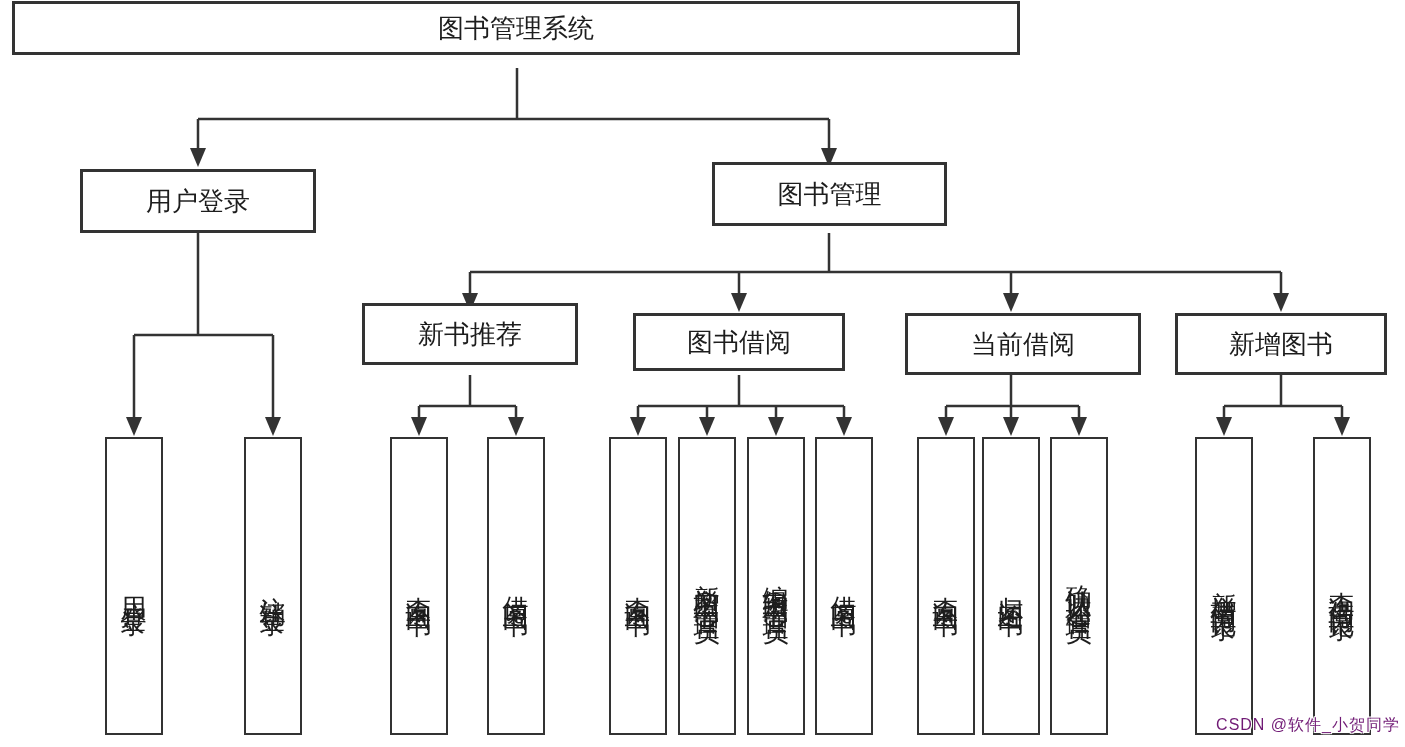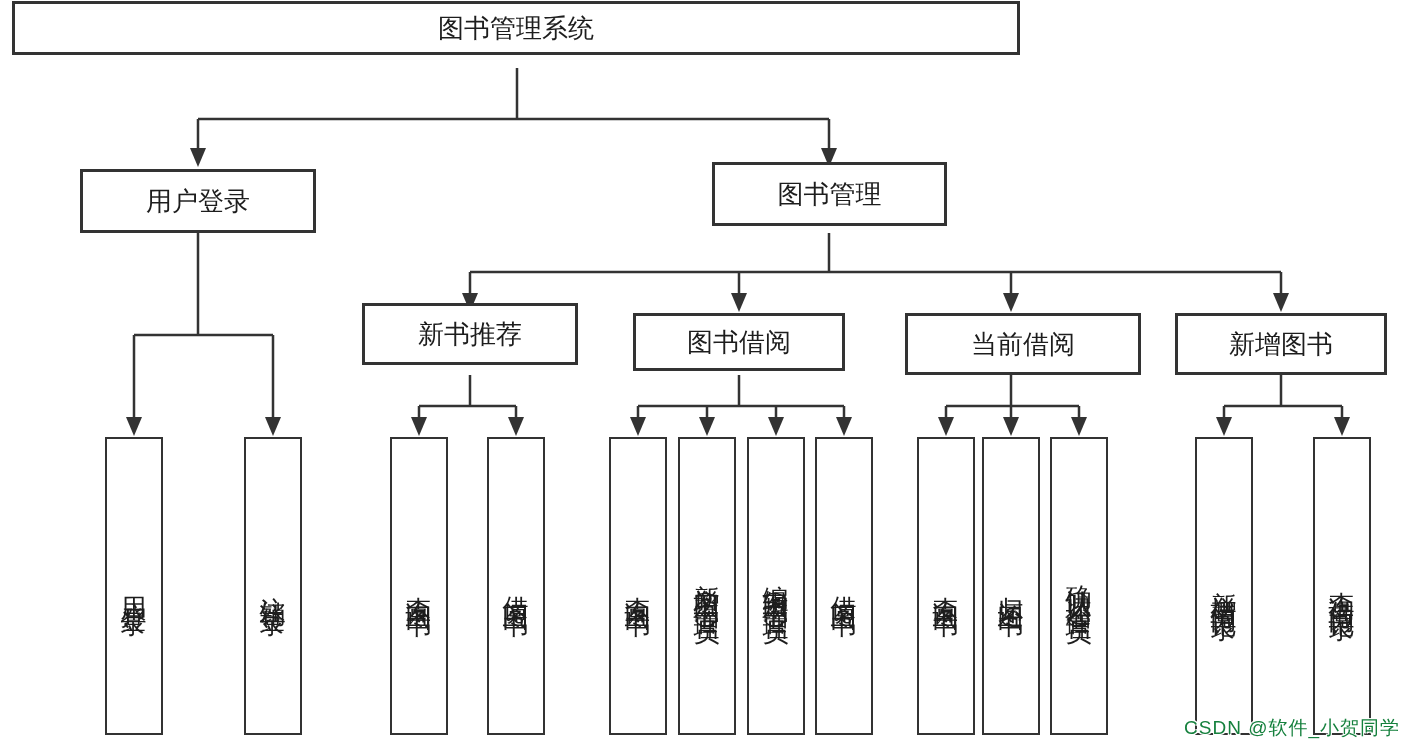--- a/index.html
+++ b/index.html
@@ -38,22 +38,22 @@
     font-size: 26px;
     letter-spacing: 5px;
     line-height: 1;
     color: #1d1d1d;
   }
   .watermark {
     position: absolute;
     right: 5px;
     top: 715px;
     z-index: 3;
-    font-size: 19px;
-    color: #15803d;
+    font-size: 16px;
+    color: #701a75;
     letter-spacing: 1px;
     white-space: nowrap;
     text-shadow: 1px 1px 0 #ffffff, -1px -1px 0 #ffffff, 1px -1px 0 #ffffff, -1px 1px 0 #ffffff;
     pointer-events: none;
   }
 </style>
 </head>
 <body>
 
 <div class="canvas">

